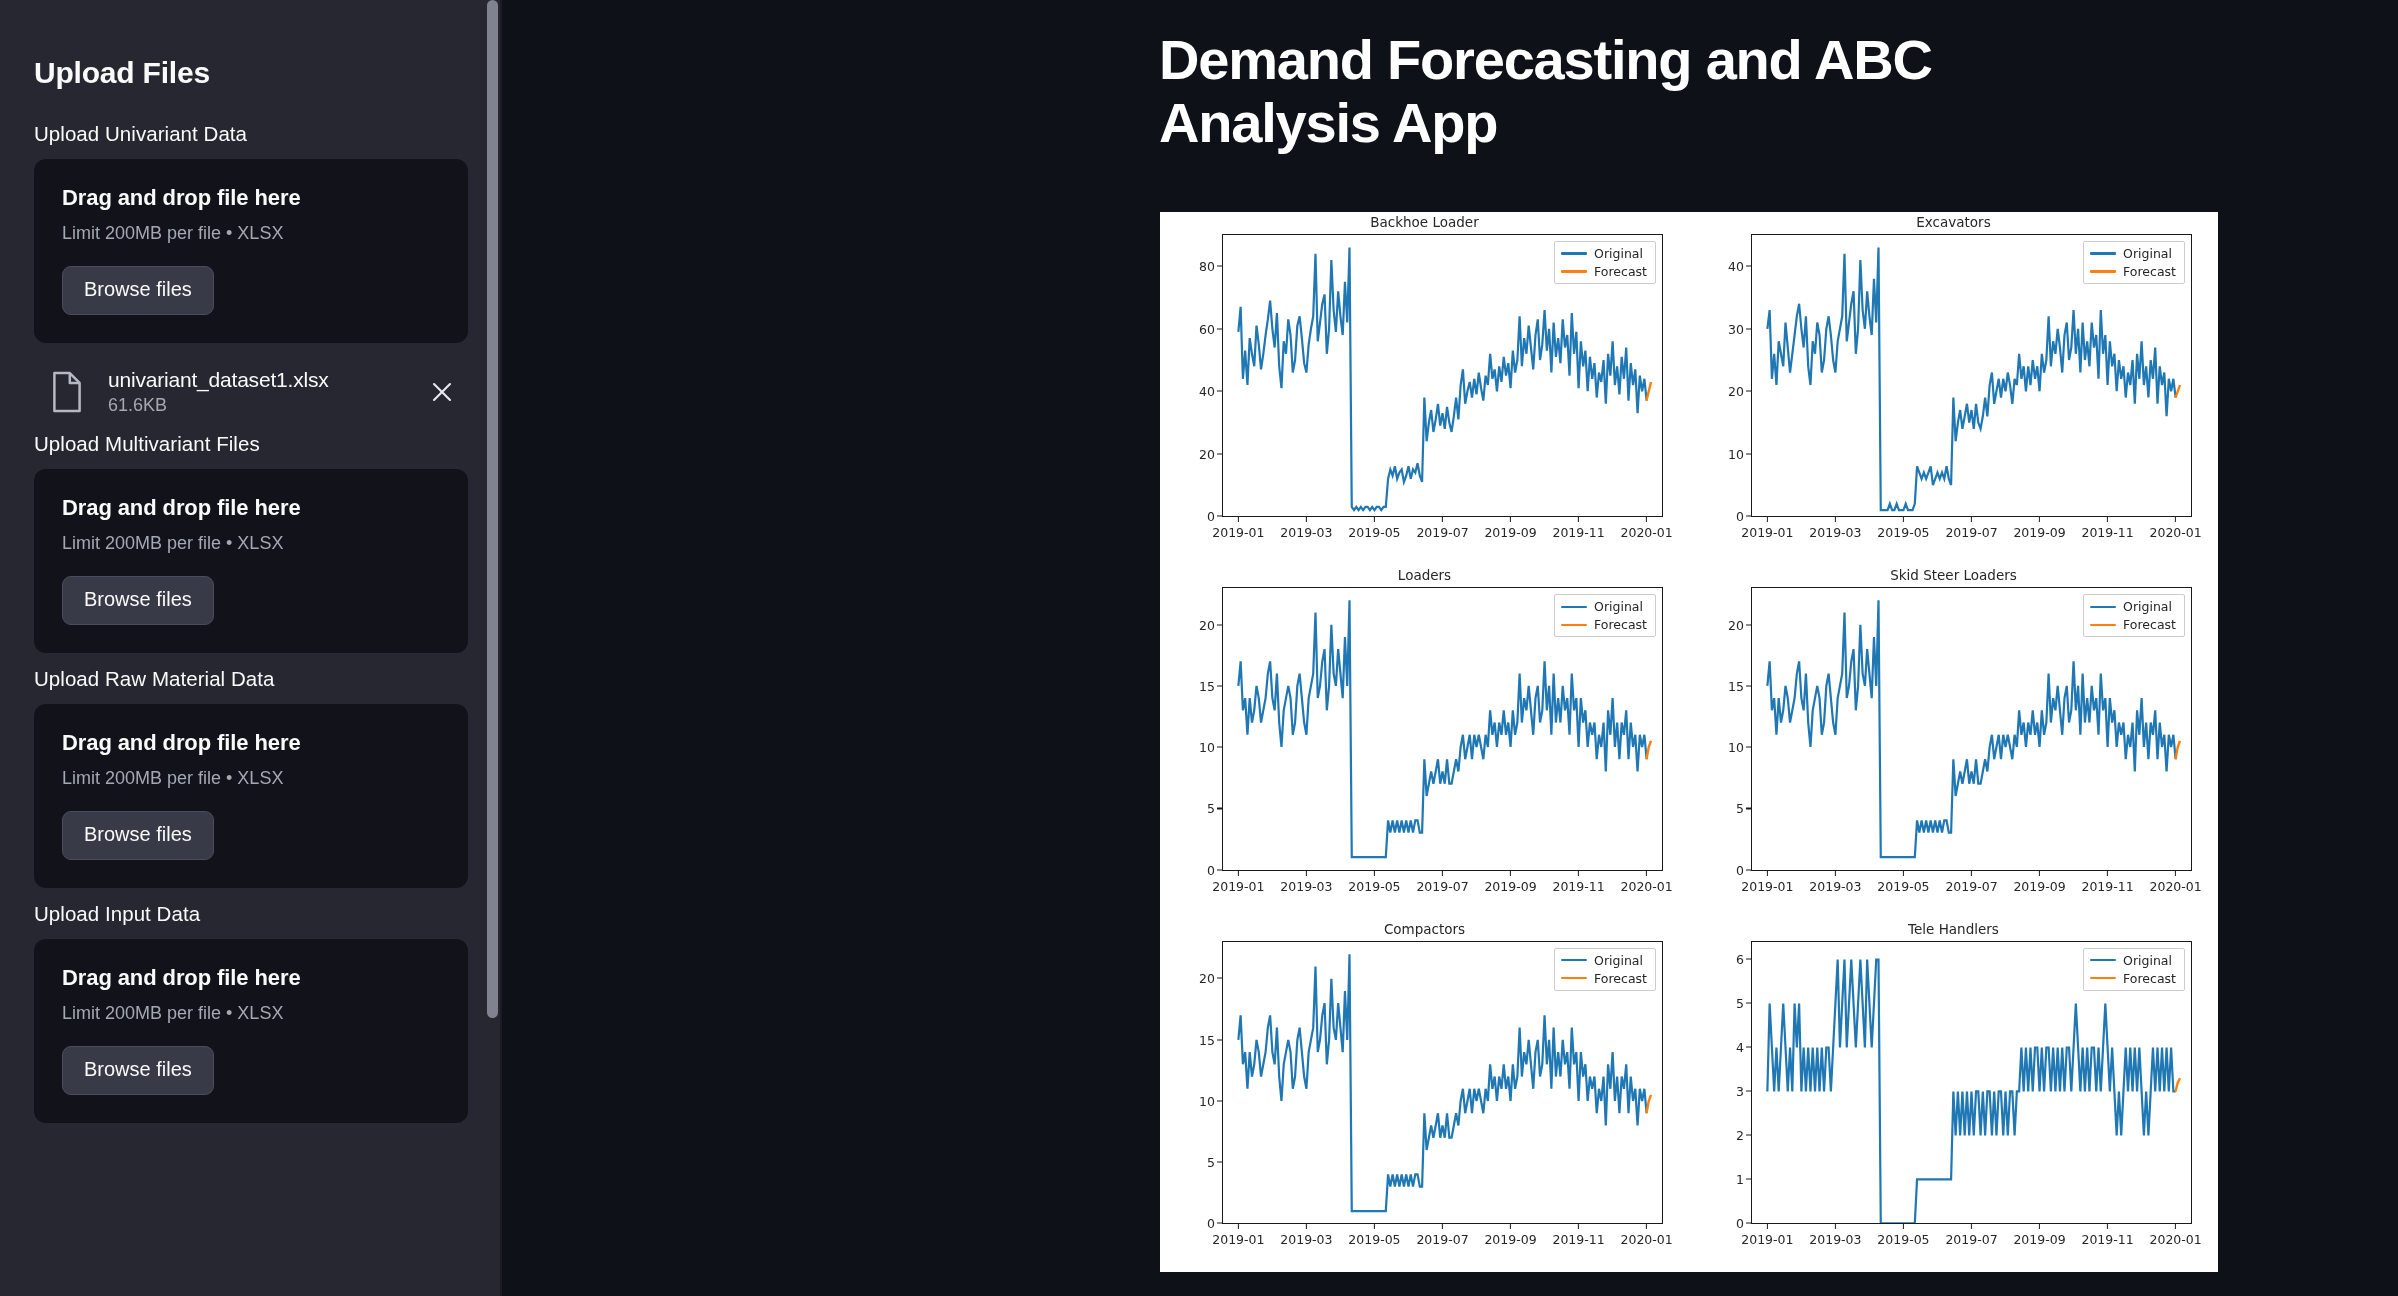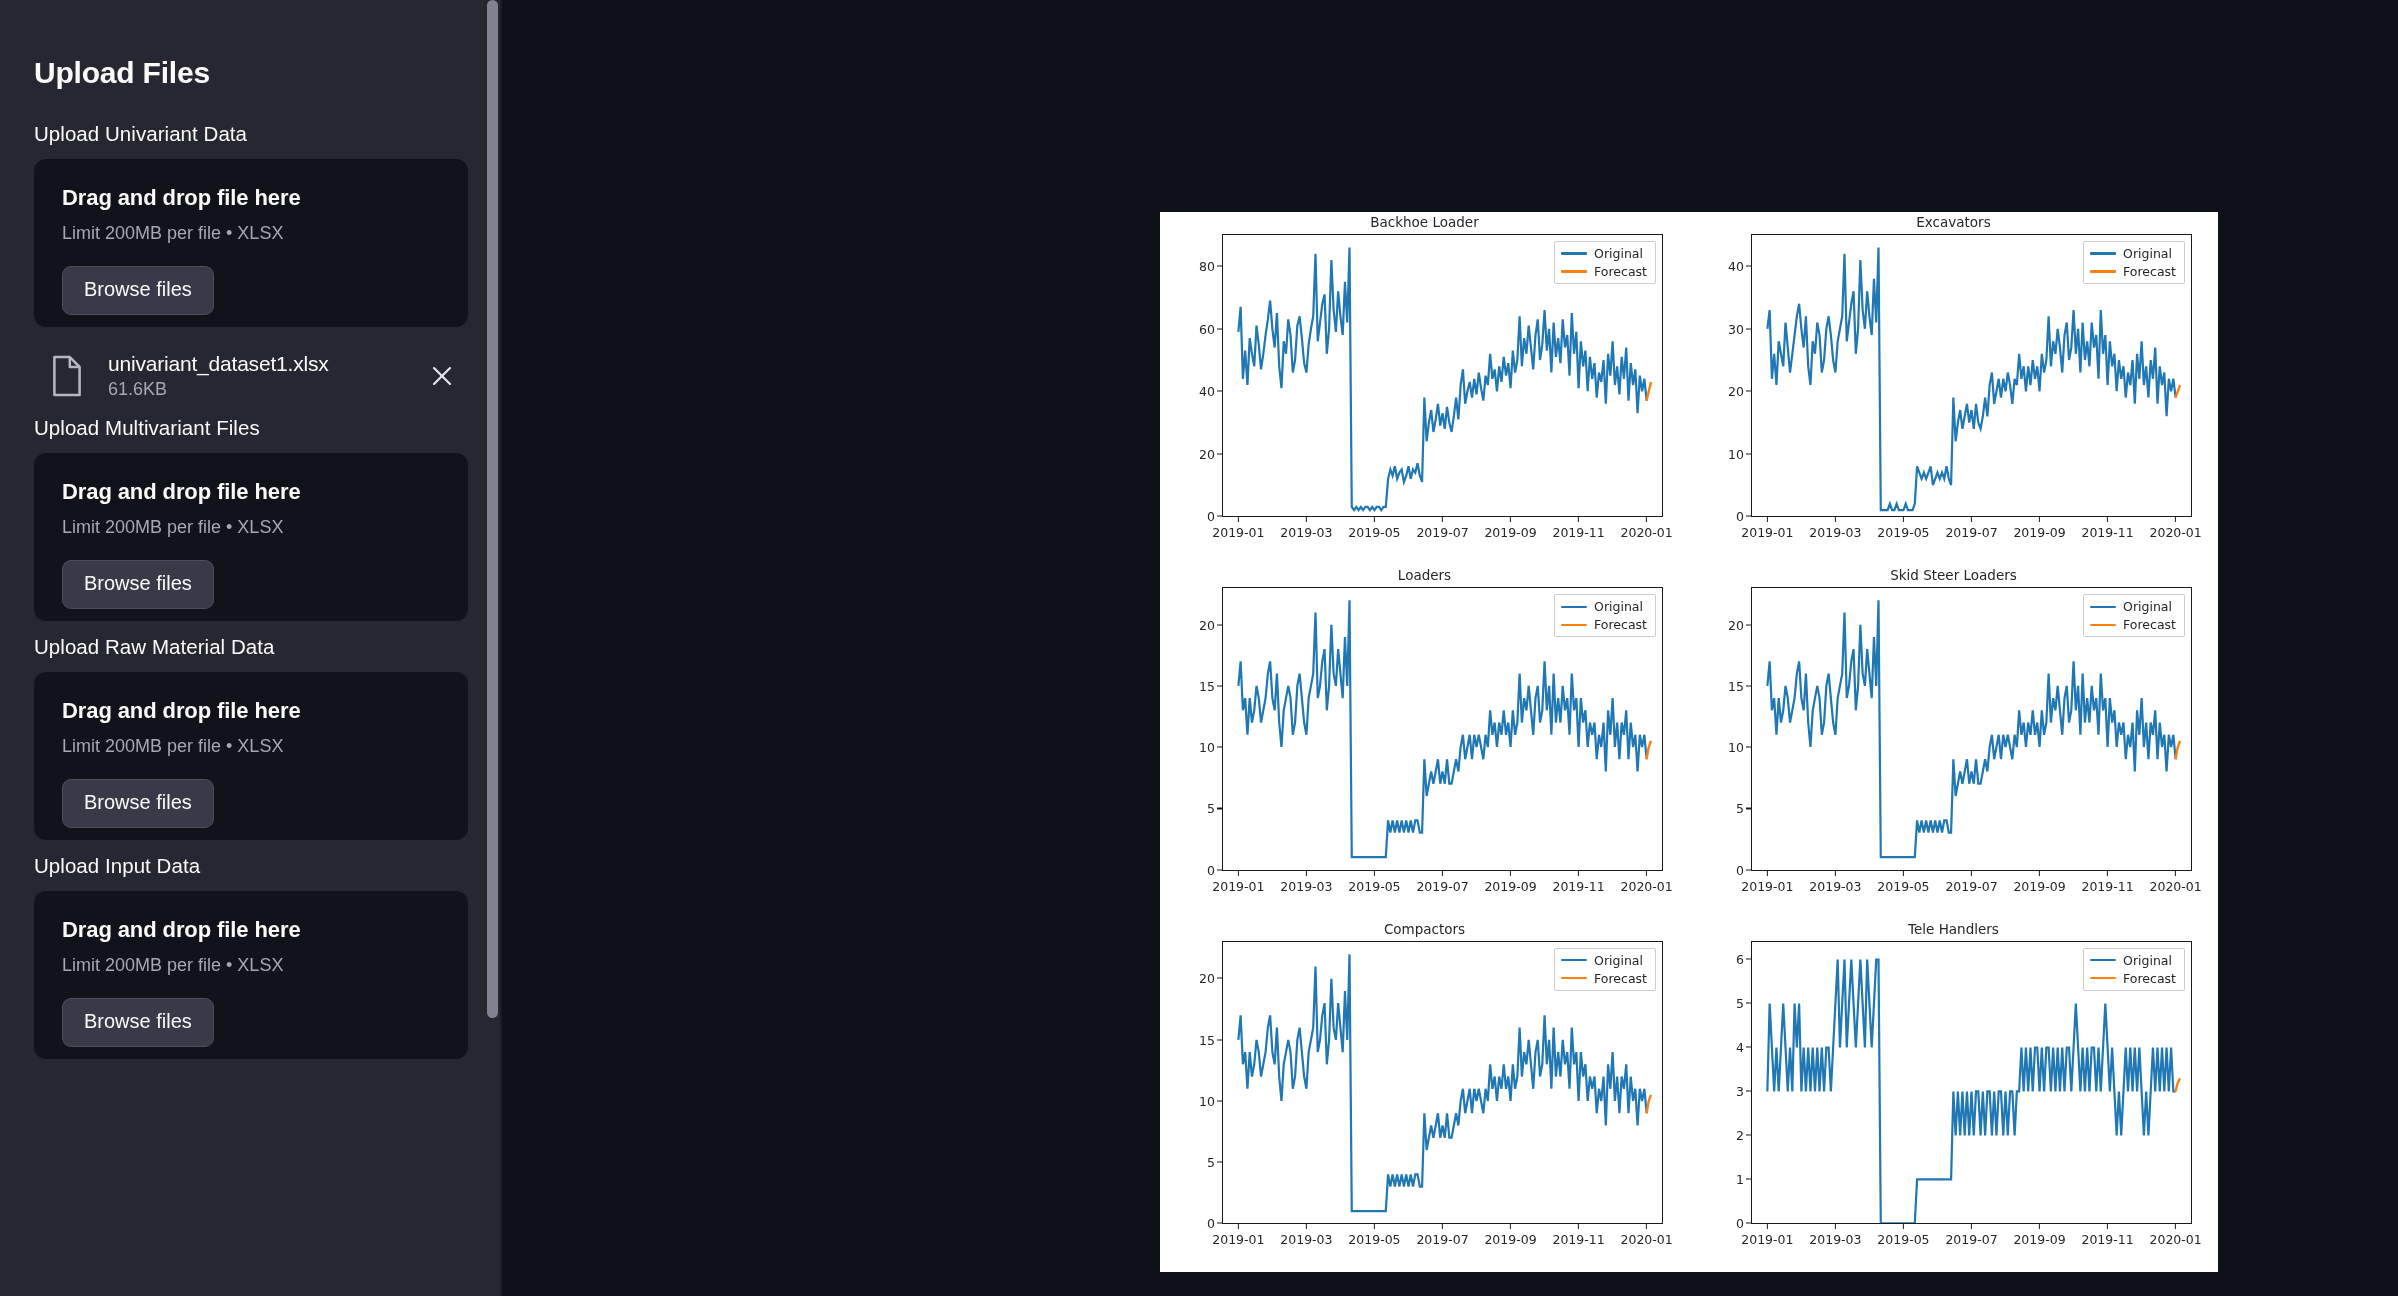--- a/index.html
+++ b/index.html
@@ -27,21 +27,21 @@
     font-size: 30px; font-weight: 700; color: #fafafa;
     letter-spacing: -0.2px; margin-bottom: 32px;
   }
   .section-label {
     font-size: 20.5px; color: #fafafa; font-weight: 400;
     margin: 0 0 13px 0; letter-spacing: 0.05px;
   }
   .dropzone {
     background: #12131a;
     border-radius: 12px;
-    padding: 26px 28px 12px 28px;
+    padding: 26px 28px 28px 28px;
     margin-bottom: 14px;
   }
   .dz-title { font-size: 22px; font-weight: 600; color: #fafafa; margin-bottom: 12px; letter-spacing: -0.1px;}
   .dz-sub { font-size: 18px; color: #a3a8b4; margin-bottom: 22px; }
   .browse-btn {
     display: inline-block;
     background: #383a48;
     border: 1px solid #4b4d5c;
     border-radius: 9px;
     color: #fafafa;
@@ -207,20 +207,21 @@
           <button class="browse-btn">Browse files</button>
         </div>
       </div>
     </div>
 
     <div class="sidebar-scrollbar"></div>
     <div class="sidebar-divider"></div>
   </aside>
 
   <main class="main">
+    <h1 class="app-title">Demand Forecasting and ABC Analysis App</h1>
 
     <div class="chart-canvas">
       <div class="chart-grid" id="chart-grid">
           <div class="subplot">
             <div class="sp-title">Backhoe Loader</div>
             <div class="sp-plot">
               <div class="ytick" style="top: 100%;">0</div>
               <div class="ytick" style="top: 77.7778%;">20</div>
               <div class="ytick" style="top: 55.5556%;">40</div>
               <div class="ytick" style="top: 33.3333%; text-align: right;">60</div>

